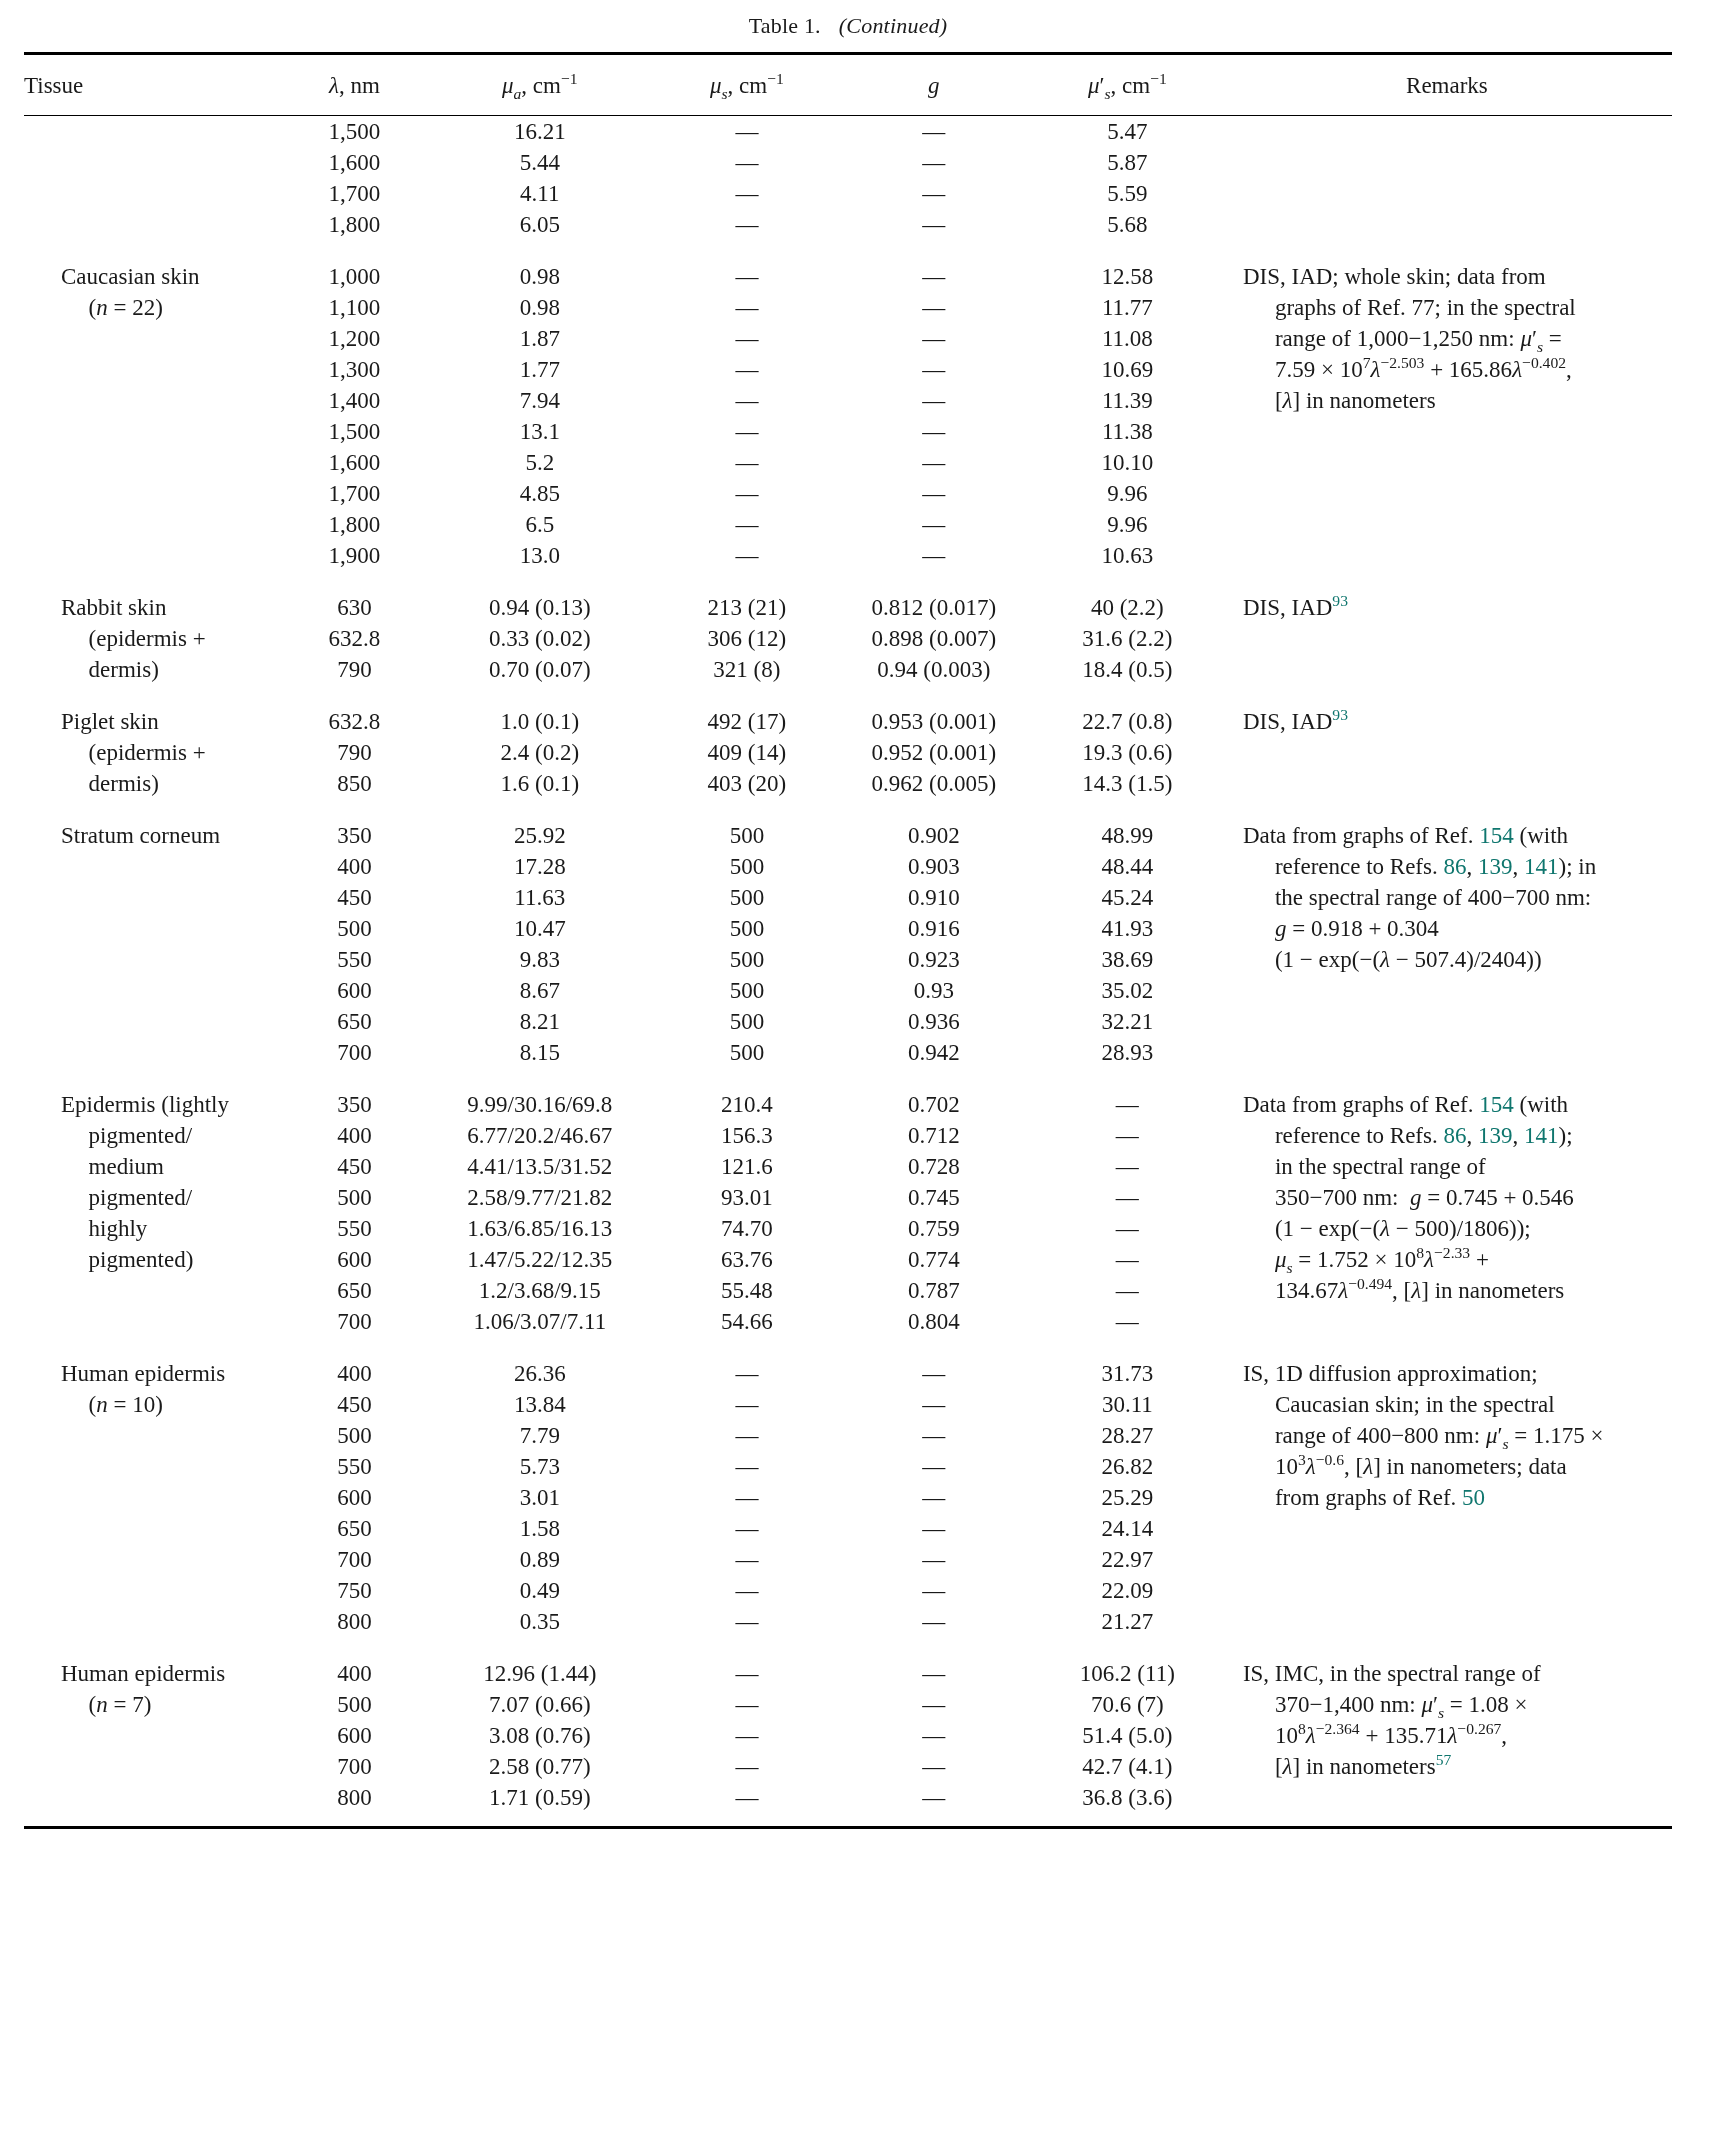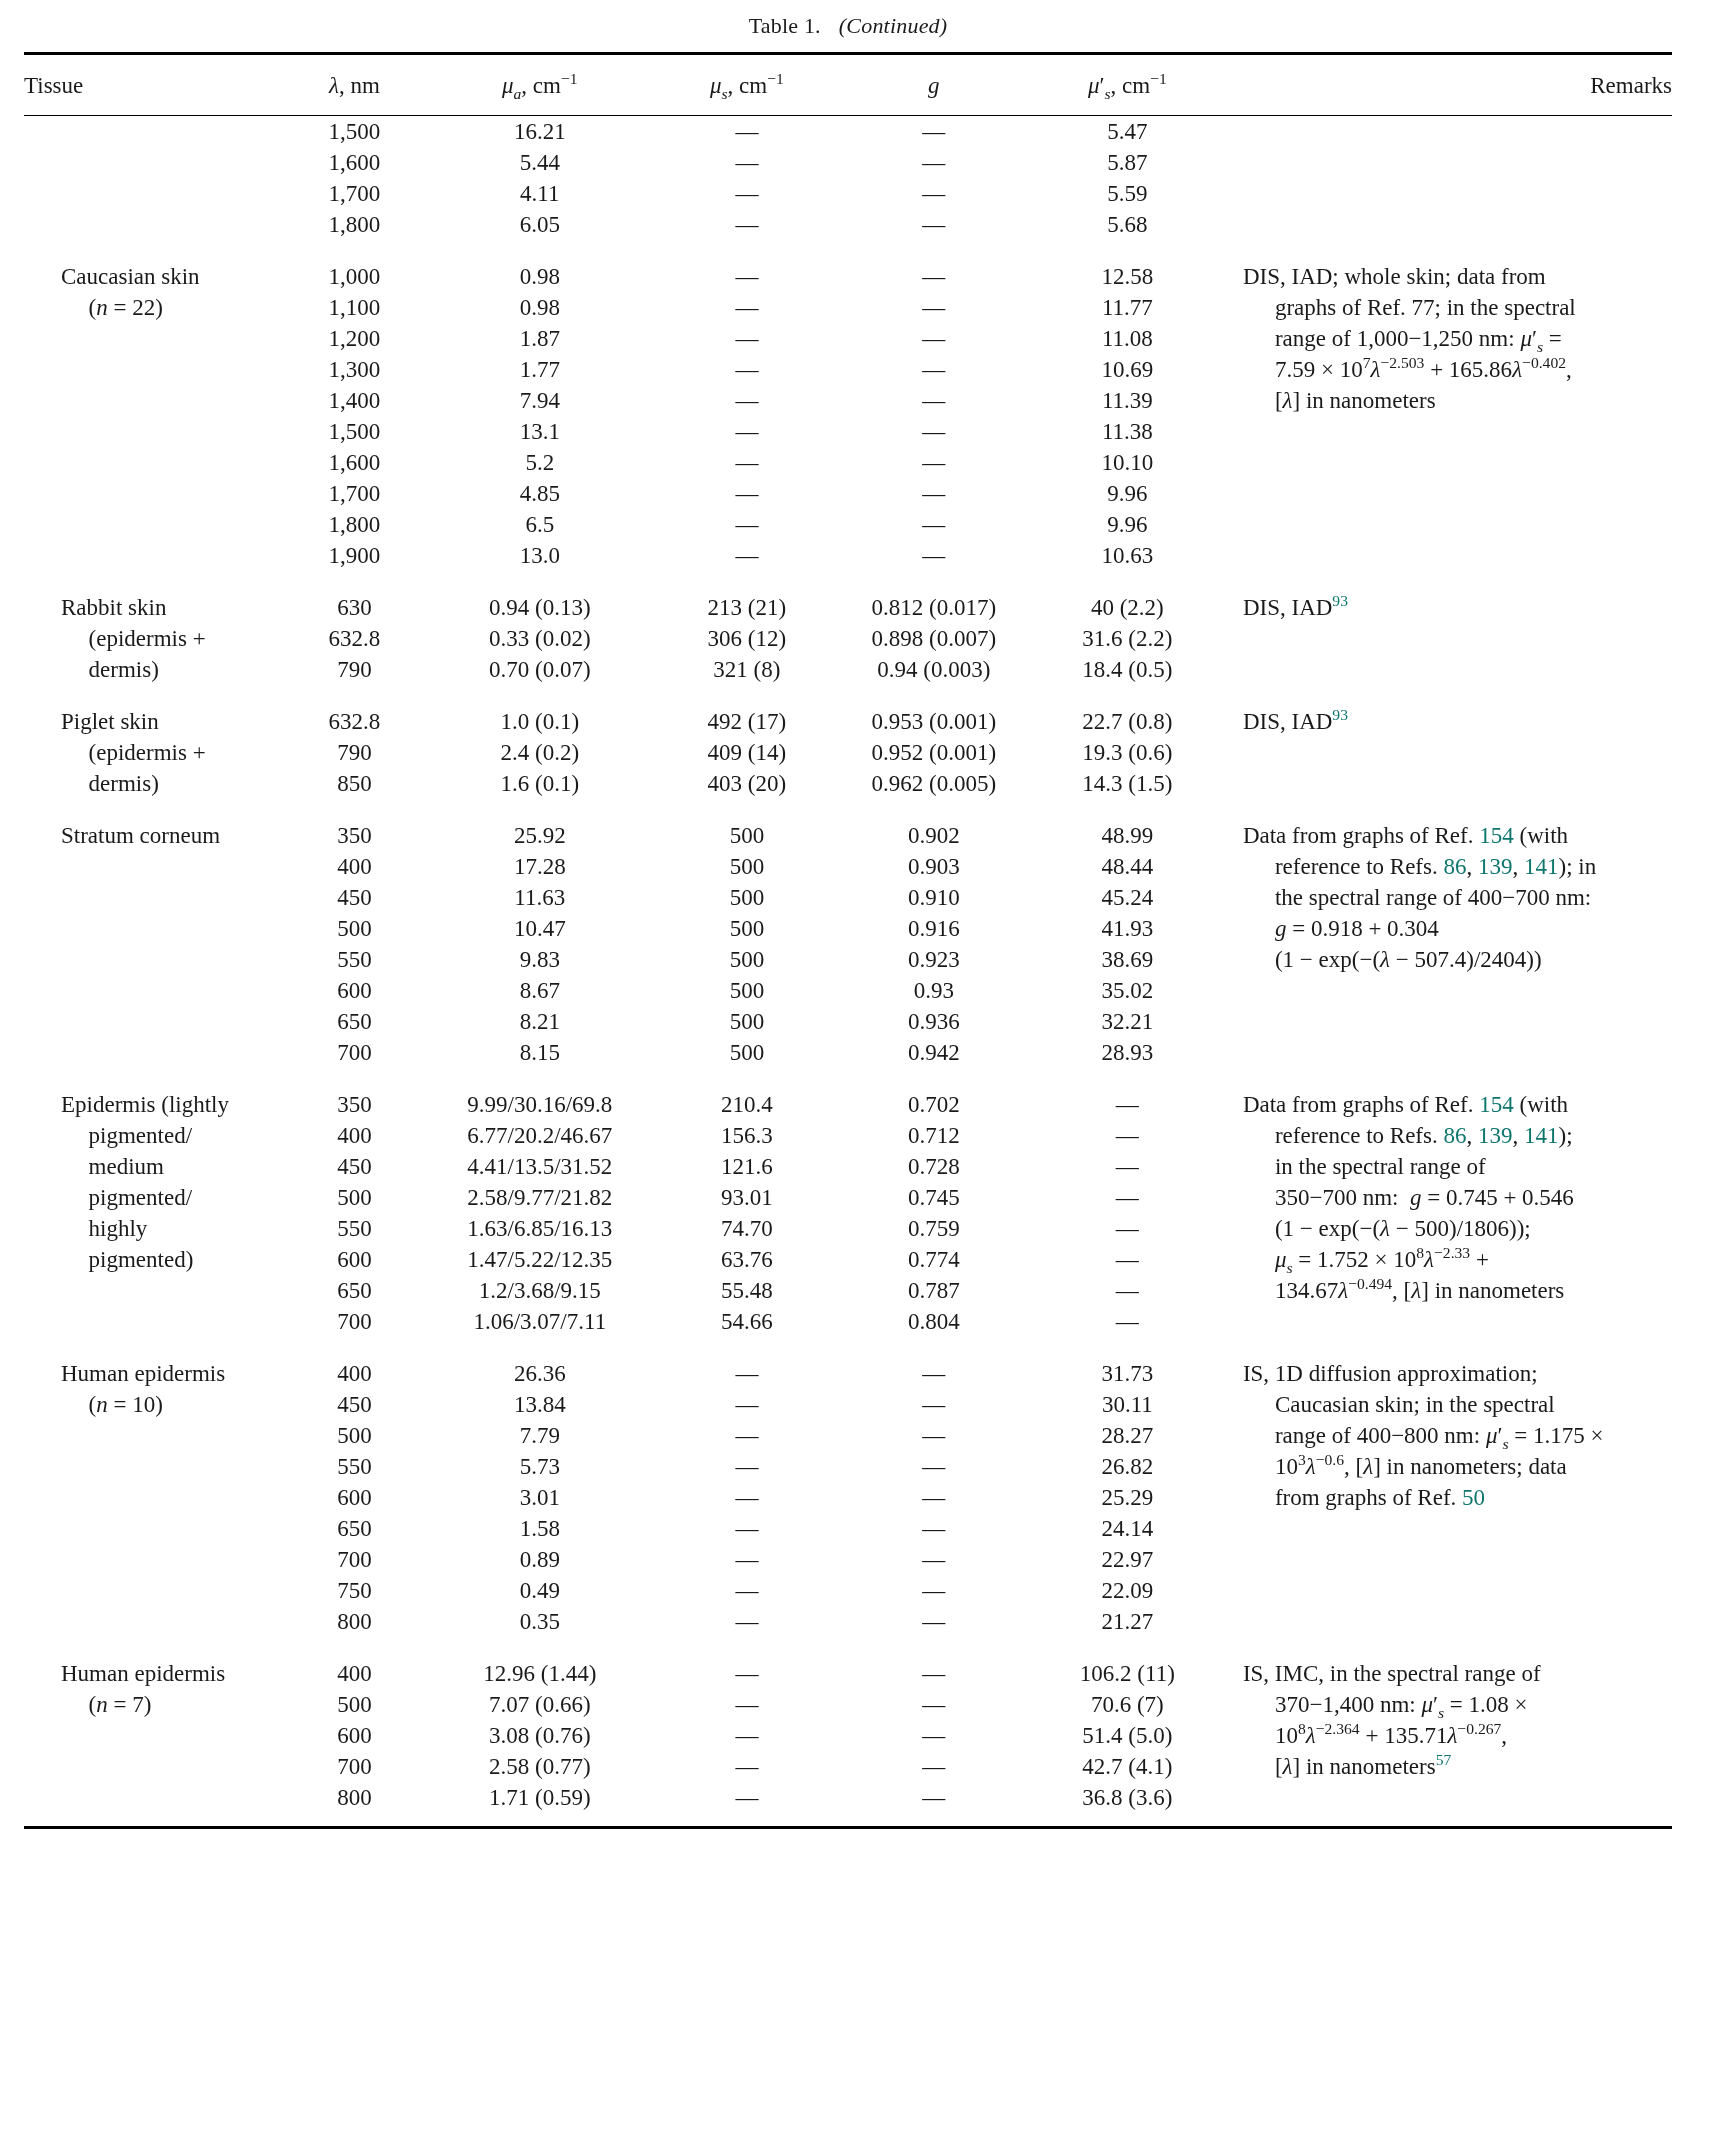--- a/index.html
+++ b/index.html
@@ -62,21 +62,21 @@
   .col-g       { width: 182px; }
   .col-musp    { width: 174px; }
   .col-remarks { width: 414px; }
 
   th.h-tissue  { text-align: left;   padding-left: 4.9px; }
   th.h-lambda,
   th.h-mua,
   th.h-mus,
   th.h-g,
   th.h-musp    { text-align: center; }
-  th.h-remarks { text-align: right; }
+  th.h-remarks { text-align: center; }
 
   
   td {
     padding: 0;
     vertical-align: top;
   }
   td.c-tissue  { text-align: left; }
   td.c-lambda,
   td.c-mua,
   td.c-mus,

